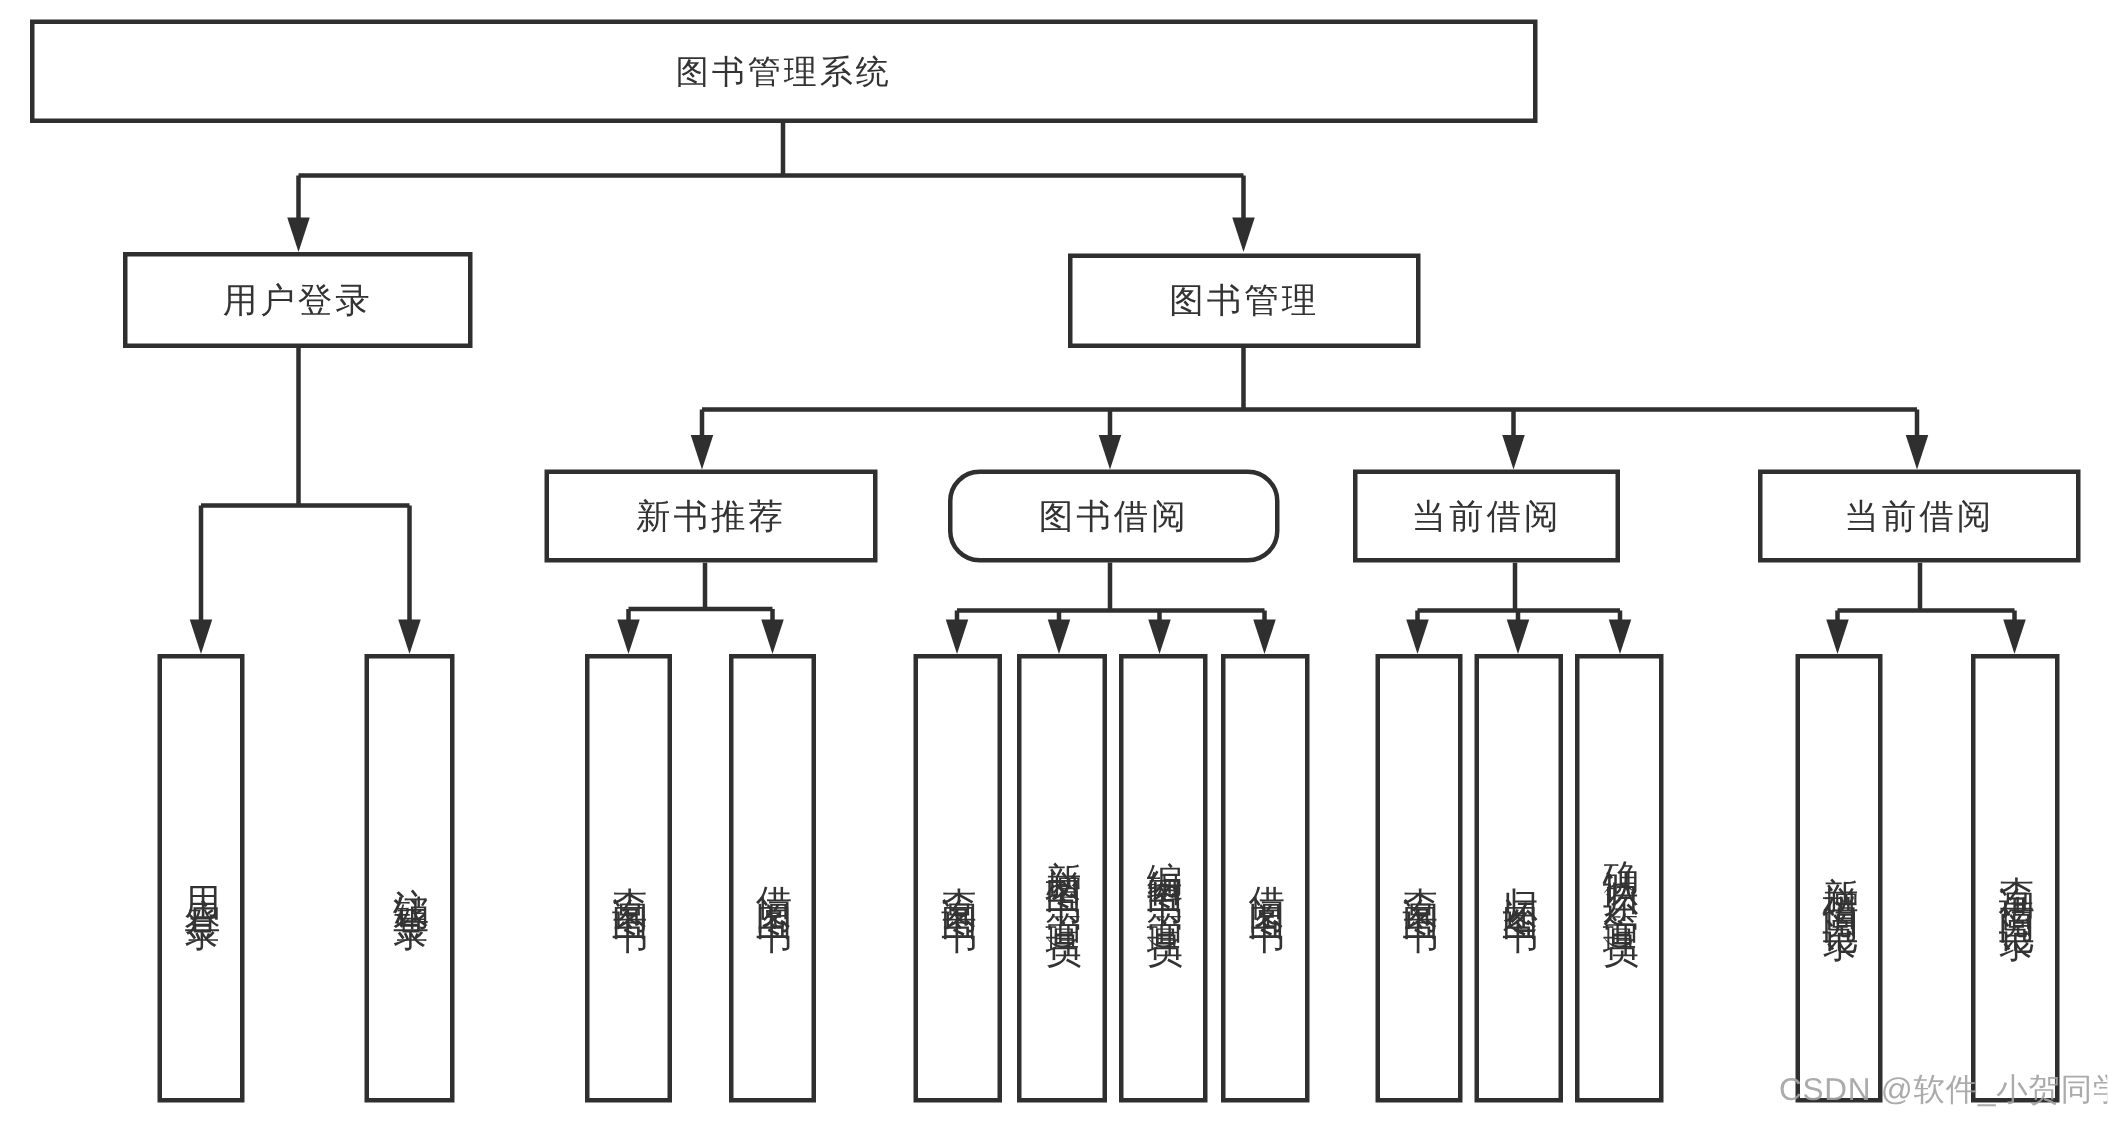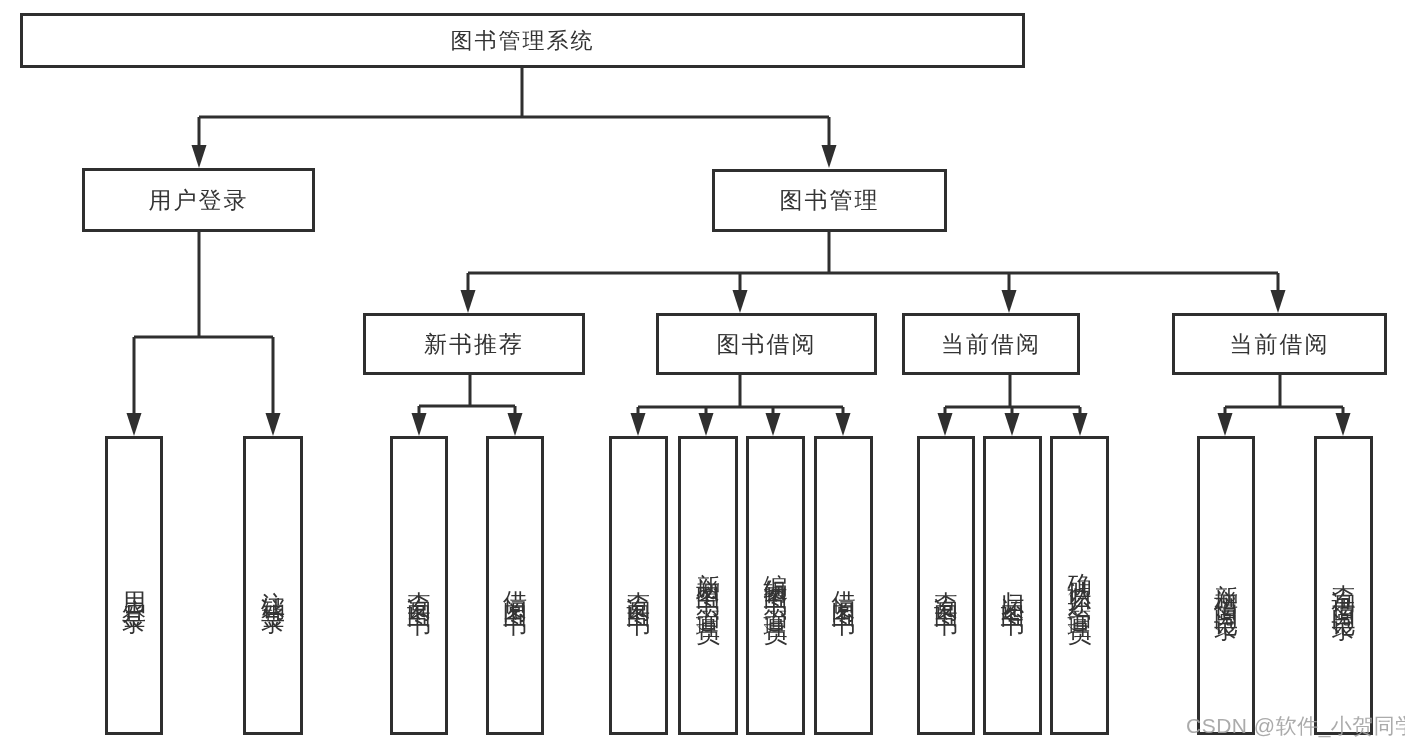--- a/index.html
+++ b/index.html
@@ -73,27 +73,27 @@
       <polygon points="765.5,413 780.5,413 773,436"></polygon>
       <polygon points="835.5,413 850.5,413 843,436"></polygon>
       <polygon points="937.5,413 952.5,413 945,436"></polygon>
       <polygon points="1004.5,413 1019.5,413 1012,436"></polygon>
       <polygon points="1072.5,413 1087.5,413 1080,436"></polygon>
       <polygon points="1217.5,413 1232.5,413 1225,436"></polygon>
       <polygon points="1335.5,413 1350.5,413 1343,436"></polygon>
     </g>
   </svg>
 
-  <div class="box hbox root" style="left:20px; top:13px; width:1005px; height:55px;">图书管理系统</div>
+  <div class="box hbox root" style="left:20px; top:13px; width:1005px; height:69px;">图书管理系统</div>
 
   <div class="box hbox" style="left:82px; top:168px; width:233px; height:64px;">用户登录</div>
   <div class="box hbox" style="left:712px; top:169px; width:235px; height:63px;">图书管理</div>
 
   <div class="box hbox" style="left:363px; top:313px; width:222px; height:62px;text-align:center;">新书推荐</div>
-  <div class="box hbox" style="left:656px; top:313px; width:221px; height:62px;">图书借阅</div>
+  <div class="box hbox" style="left:632px; top:313px; width:221px; height:62px;border-radius:21px;">图书借阅</div>
   <div class="box hbox" style="left:902px; top:313px; width:178px; height:62px;">当前借阅</div>
   <div class="box hbox" style="left:1172px; top:313px; width:215px; height:62px;">当前借阅</div>
 
   <div class="box vbox" style="left:105px; width:58px;">
     <span class="vt">用户登录</span>
   </div>
   <div class="box vbox" style="left:243px; width:60px;">
     <span class="vt">注销登录</span>
   </div>
 

